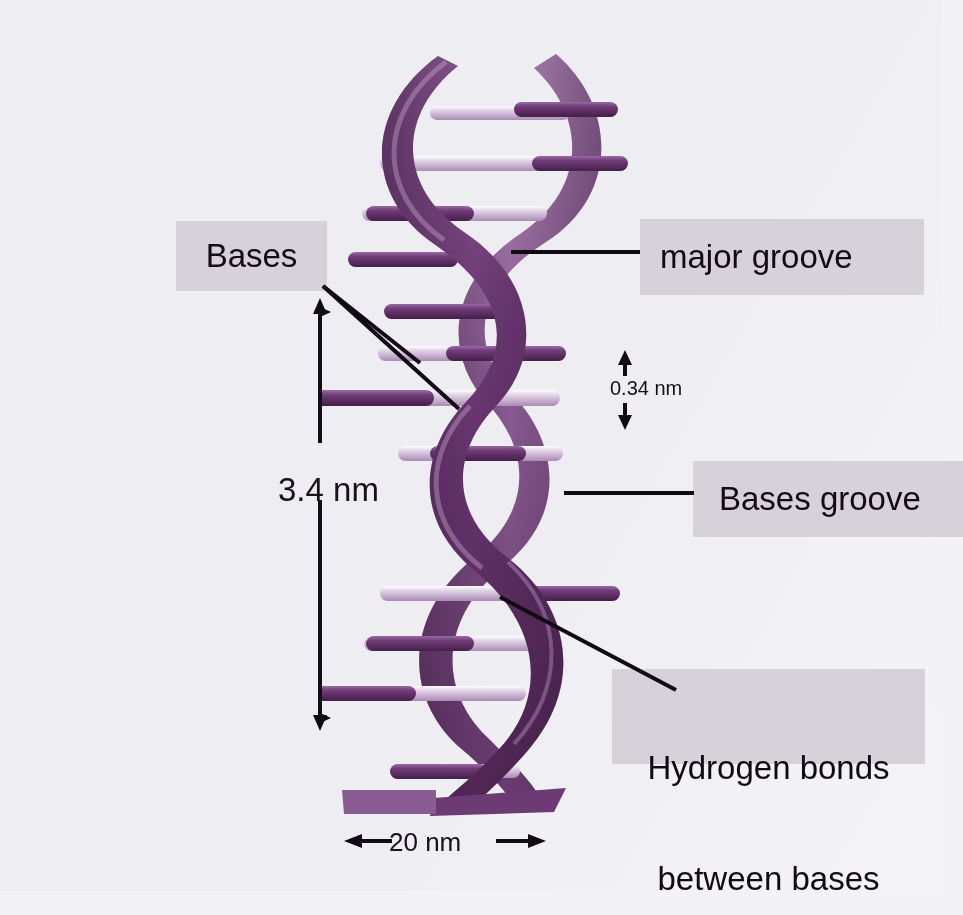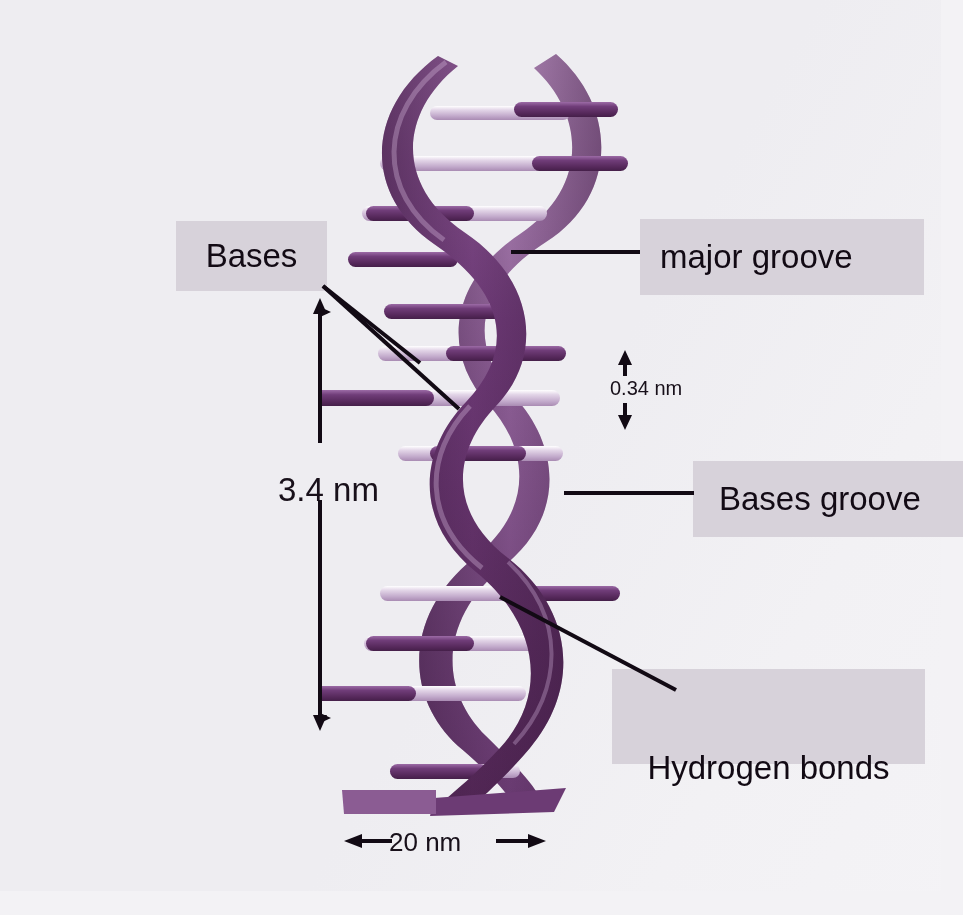--- a/index.html
+++ b/index.html
@@ -285,20 +285,21 @@
   <div class="label-box" id="label-major">
     <span>major groove</span>
   </div>
 
   <div class="label-box" id="label-minor">
     <span>Bases groove</span>
   </div>
 
   <div class="label-box multiline" id="label-hbonds">
     <span class="line">Hydrogen bonds</span>
+    <span class="line">between bases</span>
   </div>
 
   <div class="dim-text" id="dim-34">3.4 nm</div>
   <div class="dim-text" id="dim-034">0.34 nm</div>
   <div class="dim-text" id="dim-20">20 nm</div>
 
   <svg id="annot" viewBox="0 0 963 915">
     <defs>
       <marker id="ah-up" markerWidth="14" markerHeight="14" refX="6" refY="11" orient="auto" markerUnits="userSpaceOnUse">
         <path d="M 6 0 L 12 13 L 0 13 Z" fill="#120a14"></path>

